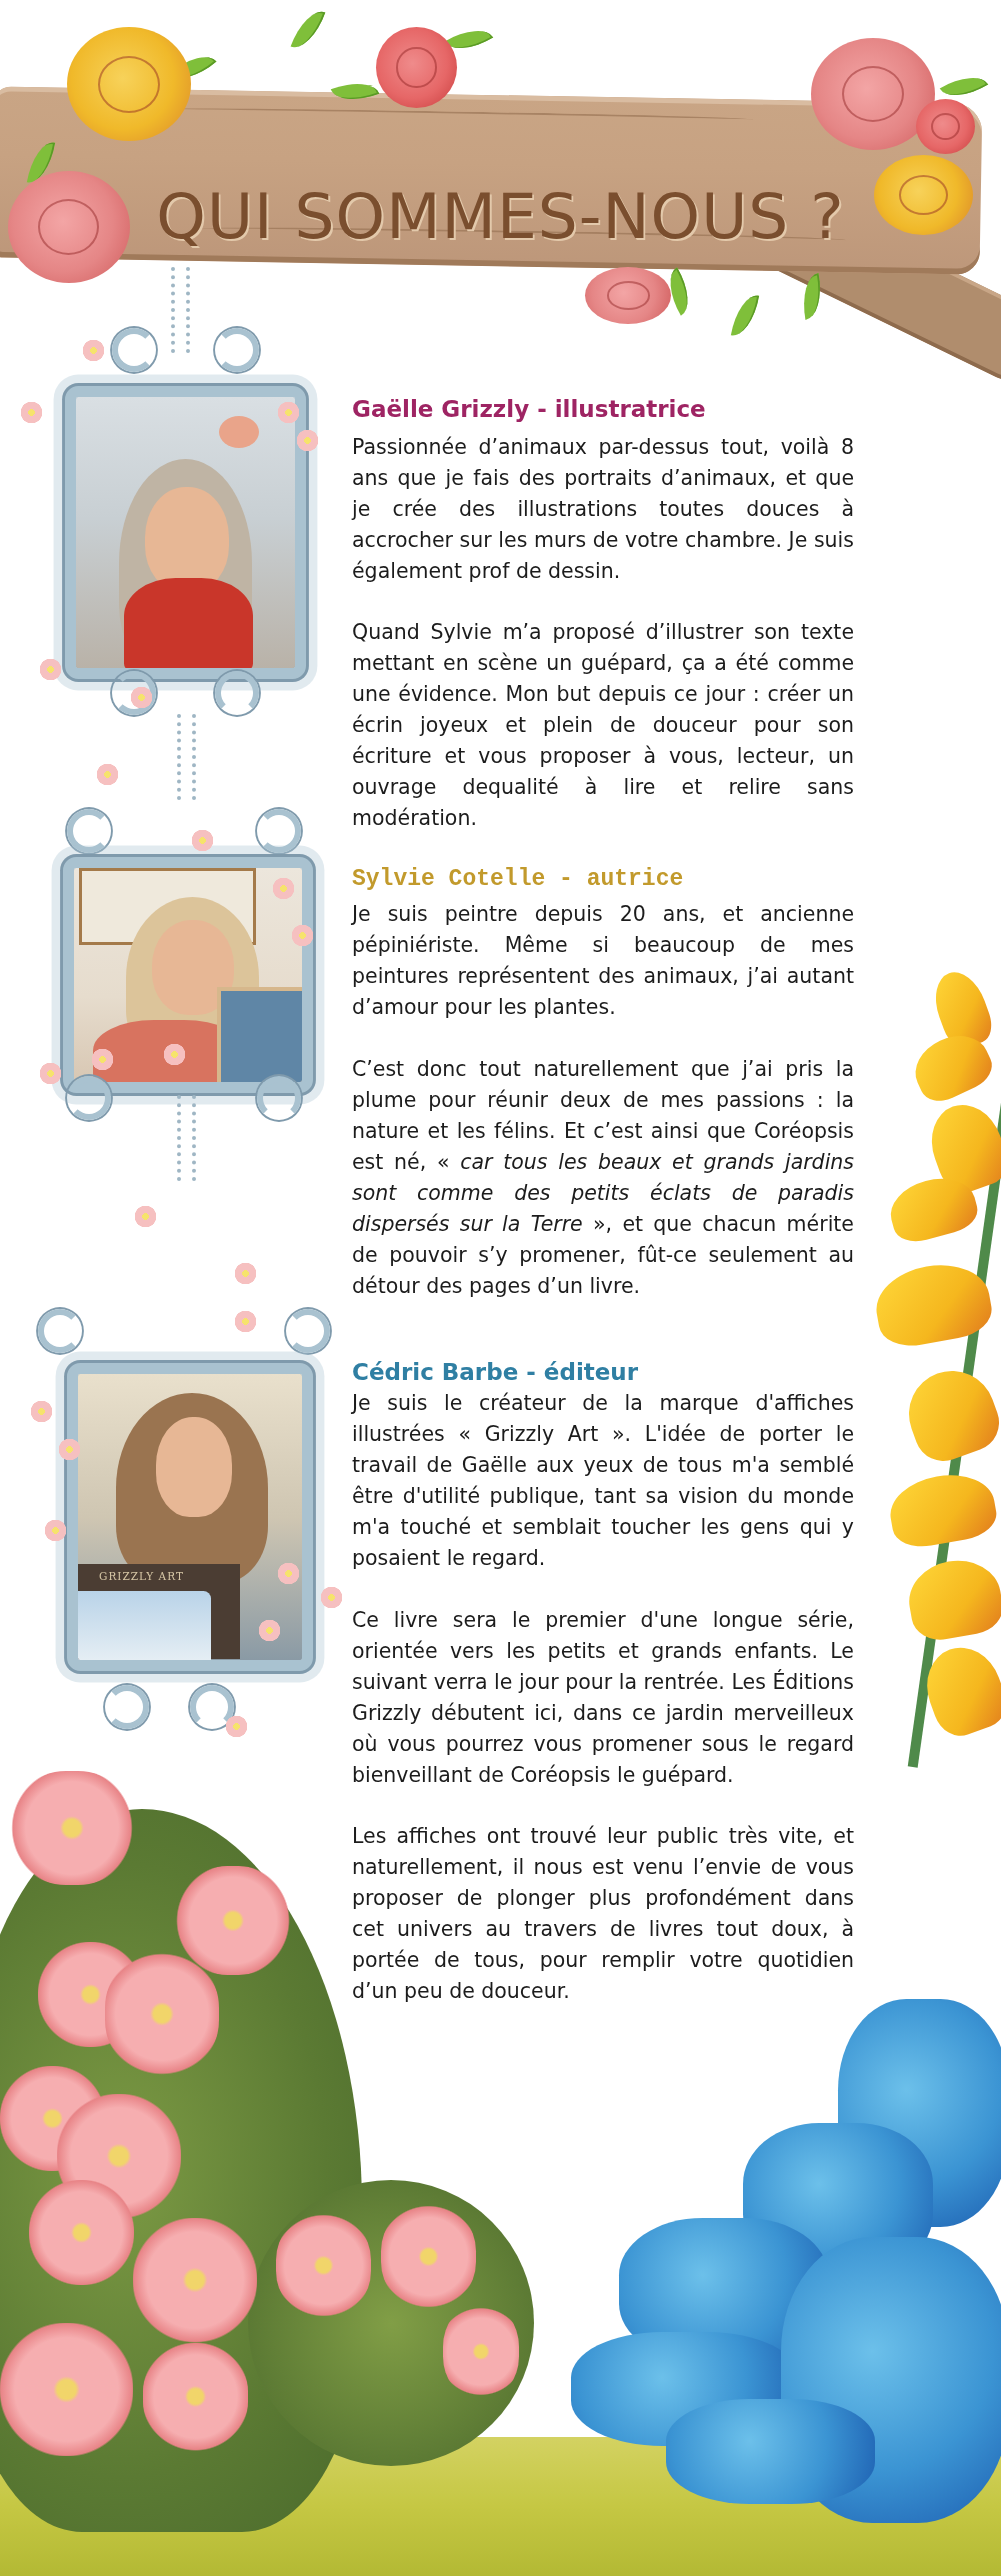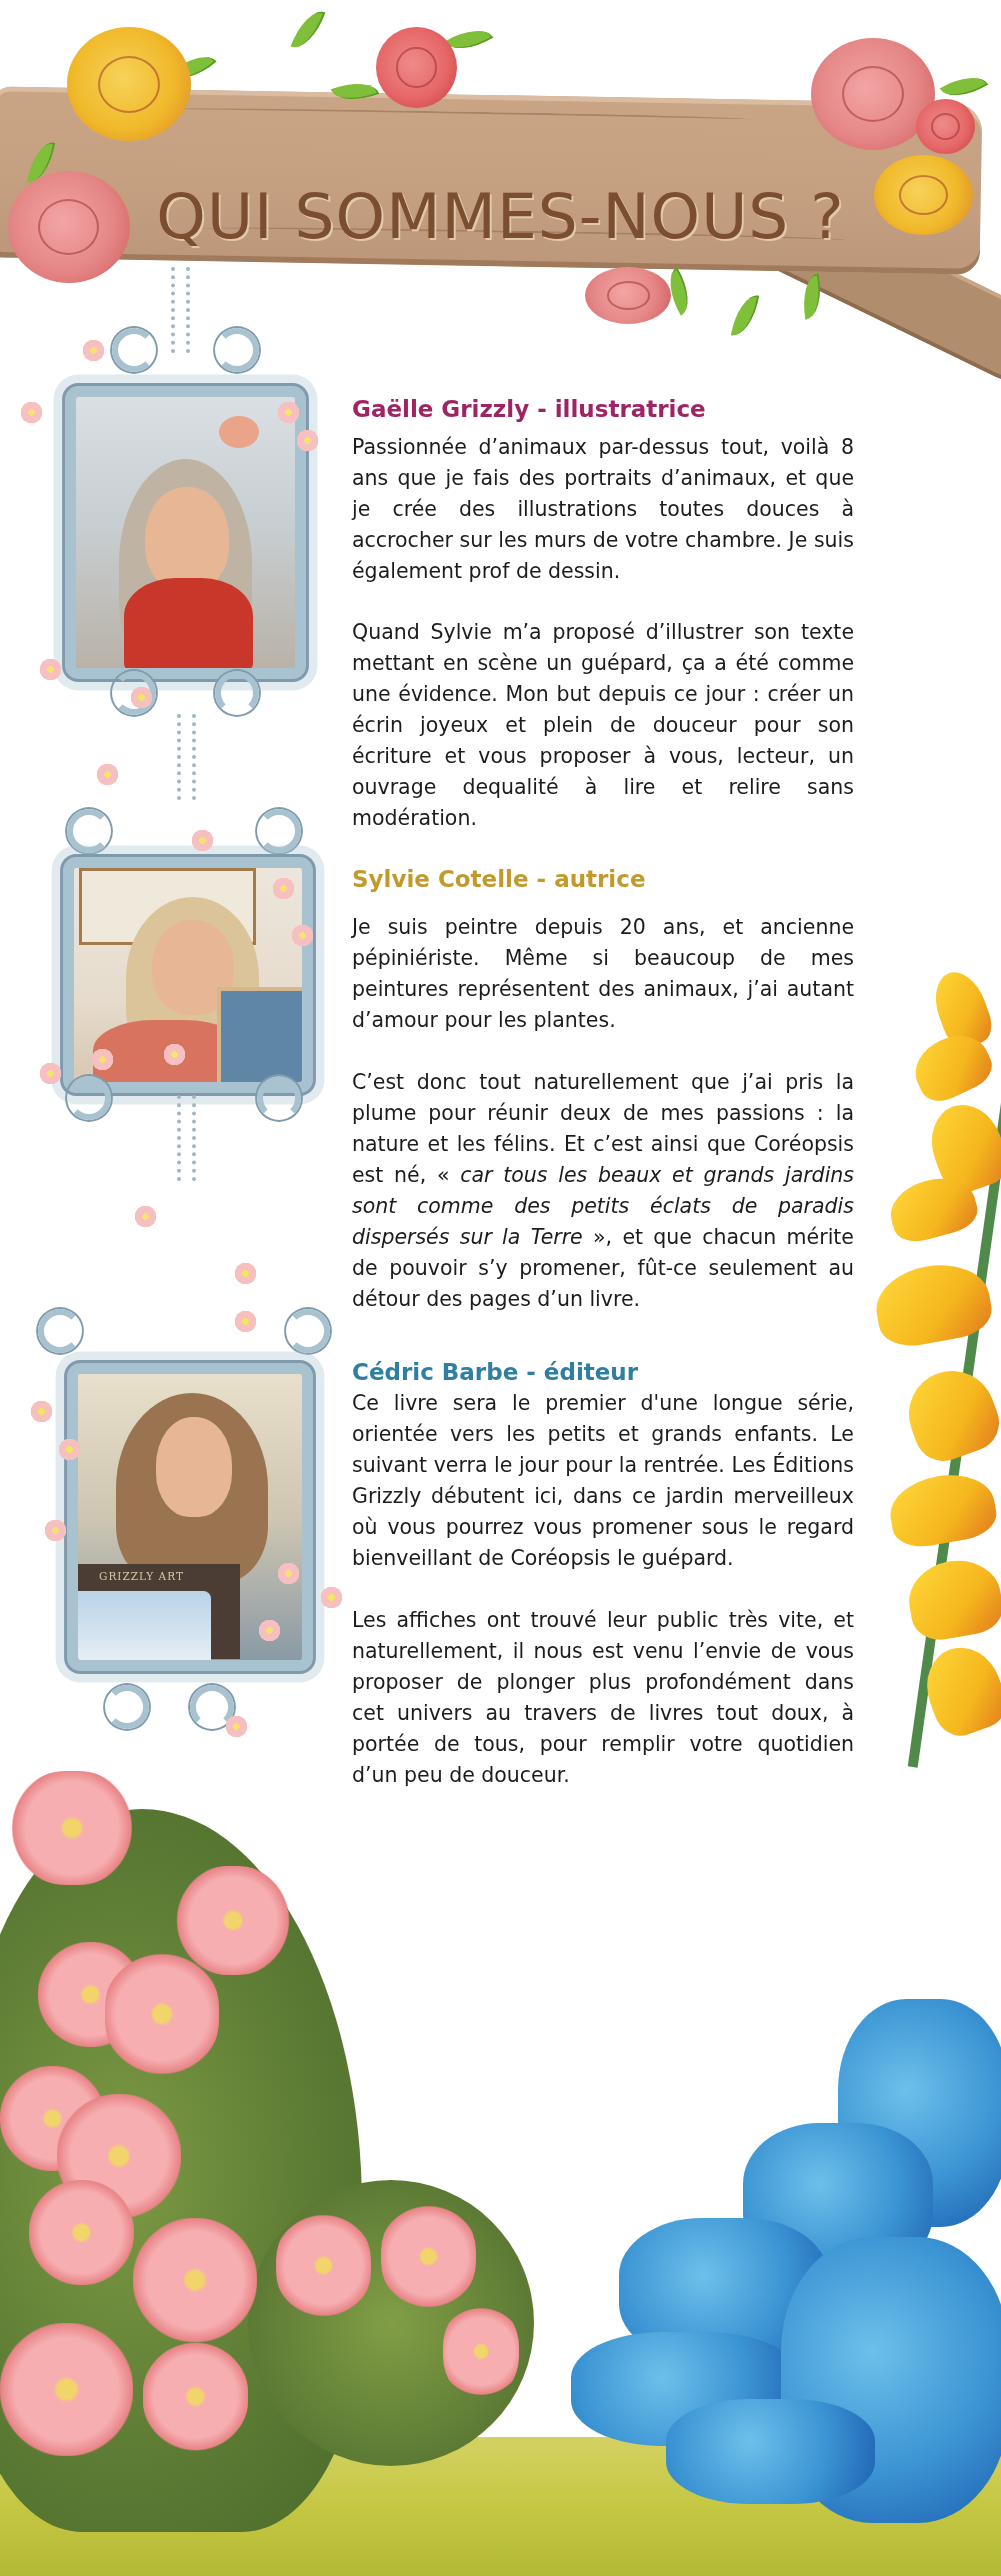--- a/index.html
+++ b/index.html
@@ -171,27 +171,28 @@
   <div class="blossom" style="left:319px;top:1585px;"></div>
 </div>
 
 <section class="col" style="top:381px;margin-top:15px;">
   <h2 class="heading" style="color:#9e2463;">Gaëlle Grizzly - illustratrice</h2>
   <p class="para">Passionnée d’animaux par-dessus tout, voilà 8 ans que je fais des portraits d’animaux, et que je crée des illustrations toutes douces à accrocher sur les murs de votre chambre. Je suis également prof de dessin.</p>
   <p class="para">Quand Sylvie m’a proposé d’illustrer son texte mettant en scène un guépard, ça a été comme une évidence. Mon but depuis ce jour : créer un écrin joyeux et plein de douceur pour son écriture et vous proposer à vous, lecteur, un ouvrage dequalité à lire et relire sans modération.</p>
 </section>
 
 <section class="col" style="top:866px;">
-  <h2 class="heading" style="color:#c29a2c;margin-bottom:20px;">Sylvie Cotelle - autrice</h2>
+  <h2 class="heading" style="color:#c29a2c;margin-bottom:7px;font-family:Liberation Mono, monospace;">Sylvie Cotelle - autrice</h2>
   <p class="para">Je suis peintre depuis 20 ans, et ancienne pépiniériste. Même si beaucoup de mes peintures représentent des animaux, j’ai autant d’amour pour les plantes.</p>
   <p class="para"><span>C’est donc tout naturellement que j’ai pris la plume pour réunir deux de mes passions : la nature et les félins. Et c’est ainsi que Coréopsis est né, « </span><em>car tous les beaux et grands jardins sont comme des petits éclats de paradis dispersés sur la Terre</em><span> », et que chacun mérite de pouvoir s’y promener, fût-ce seulement au détour des pages d’un livre.</span></p>
 </section>
 
 <section class="col" style="top:1359px;">
   <h2 class="heading" style="color:#2f7fa3;margin-bottom:3px;">Cédric Barbe - éditeur</h2>
+  <p class="para">Je suis le créateur de la marque d'affiches illustrées « Grizzly Art ». L'idée de porter le travail de Gaëlle aux yeux de tous m'a semblé être d'utilité publique, tant sa vision du monde m'a touché et semblait toucher les gens qui y posaient le regard.</p>
   <p class="para">Ce livre sera le premier d'une longue série, orientée vers les petits et grands enfants. Le suivant verra le jour pour la rentrée. Les Éditions Grizzly débutent ici, dans ce jardin merveilleux où vous pourrez vous promener sous le regard bienveillant de Coréopsis le guépard.</p>
   <p class="para">Les affiches ont trouvé leur public très vite, et naturellement, il nous est venu l’envie de vous proposer de plonger plus profondément dans cet univers au travers de livres tout doux, à portée de tous, pour remplir votre quotidien d’un peu de douceur.</p>
 </section>
 
 <div>
   <div style="position:absolute;left:966px;top:933px;width:9.5px;height:838px;background:#4f8a4a;transform:rotate(8deg);"></div>
   <div class="yellowbud" style="left:938px;top:971px;width:48px;height:76px;transform:rotate(-20deg);"></div>
   <div class="yellowbud" style="left:914px;top:1038px;width:76px;height:57px;transform:rotate(-25deg);"></div>
   <div class="yellowbud" style="left:933px;top:1104px;width:69px;height:86px;transform:rotate(-20deg);"></div>
   <div class="yellowbud" style="left:890px;top:1180px;width:86px;height:57px;transform:rotate(-15deg);"></div>

